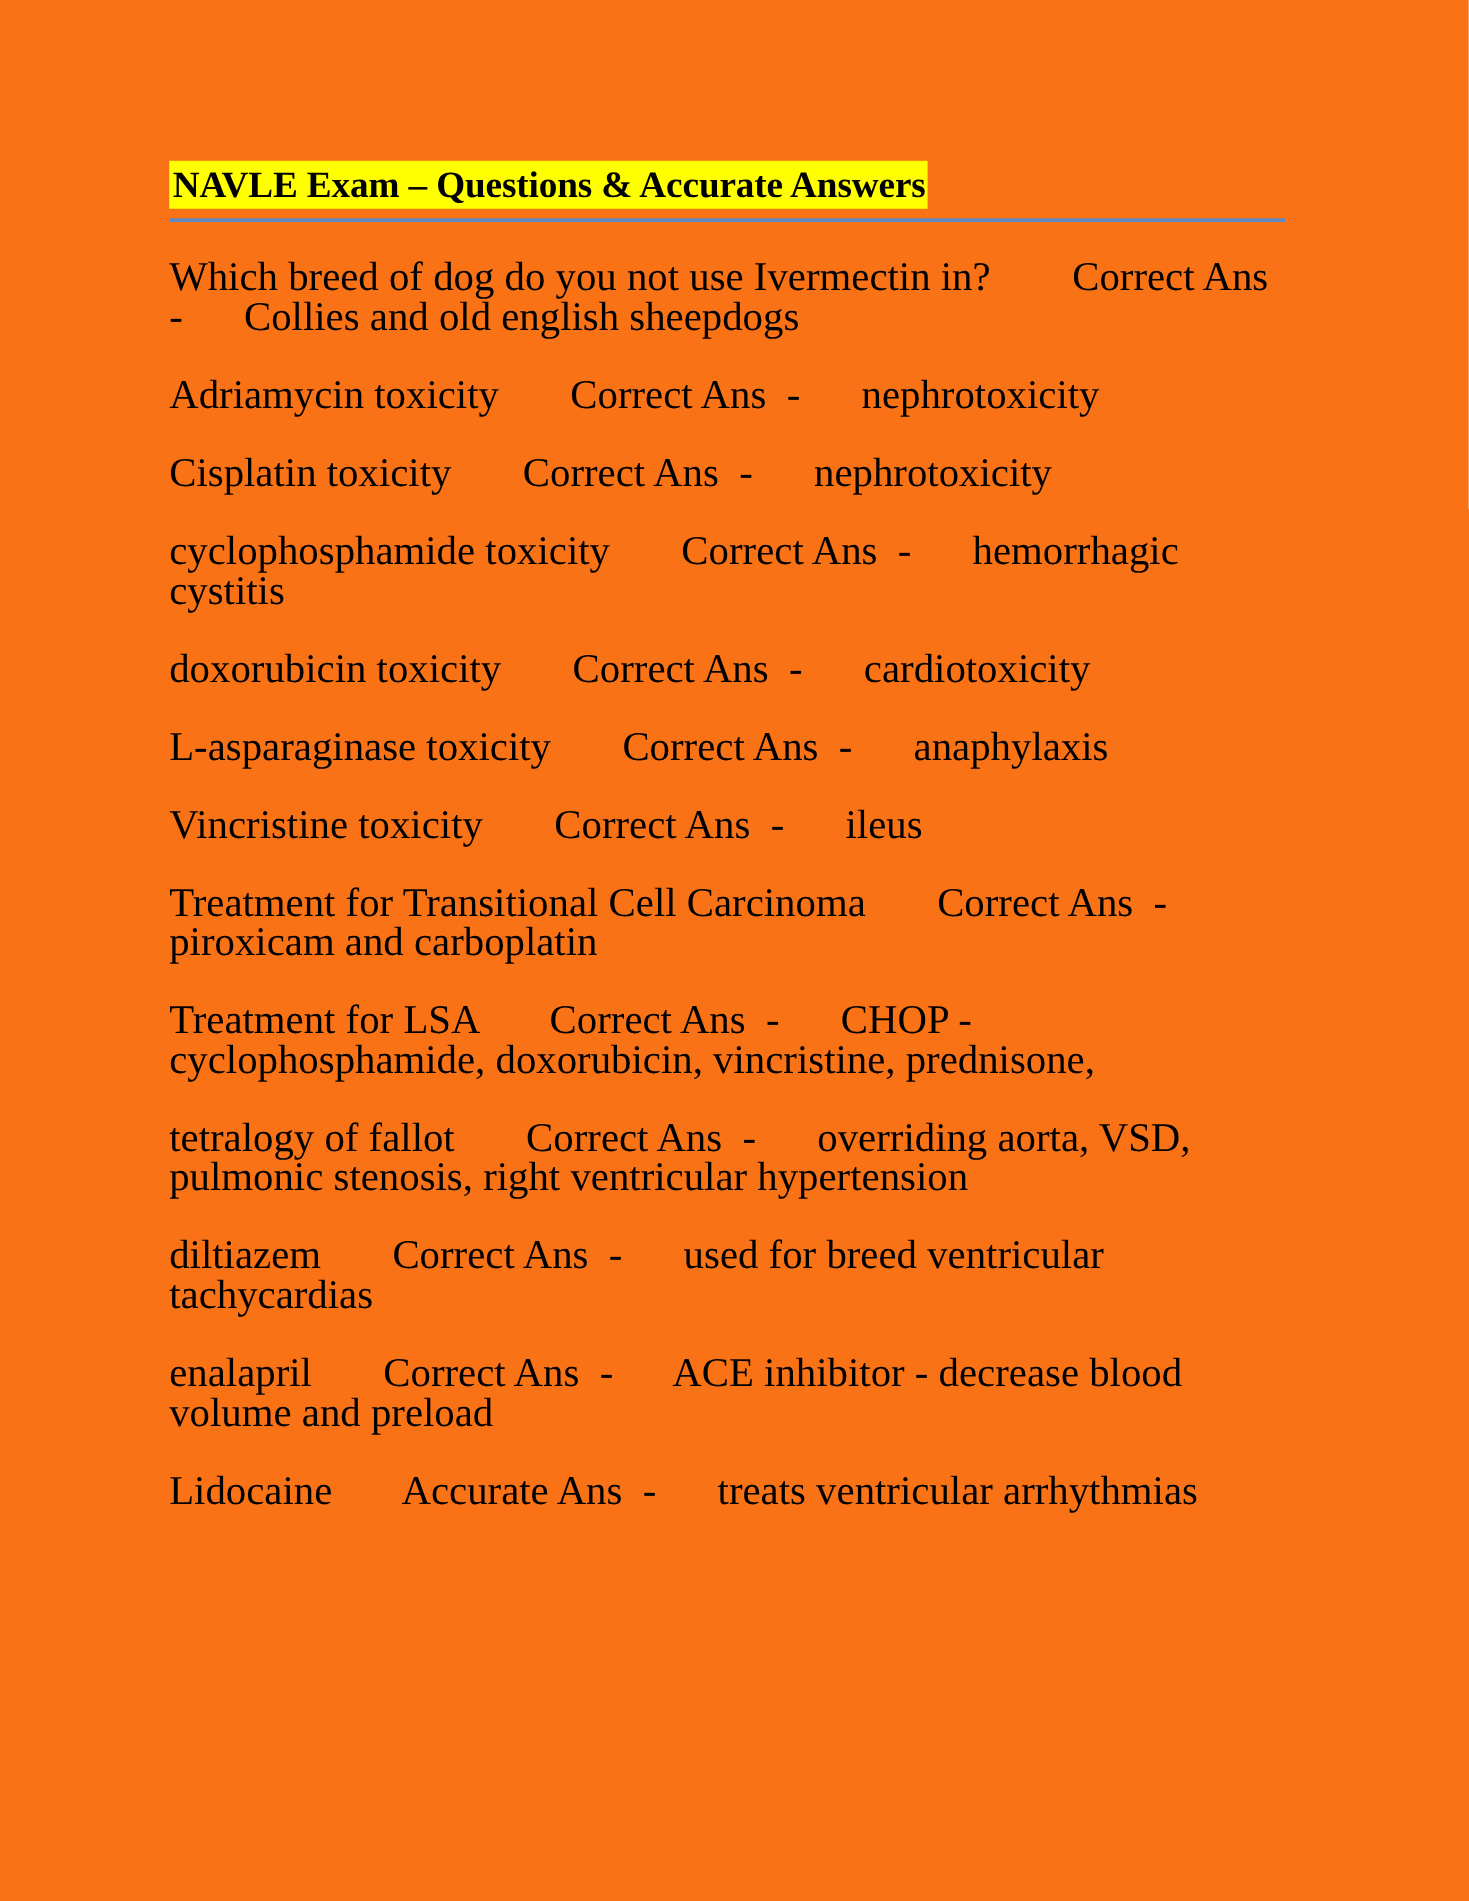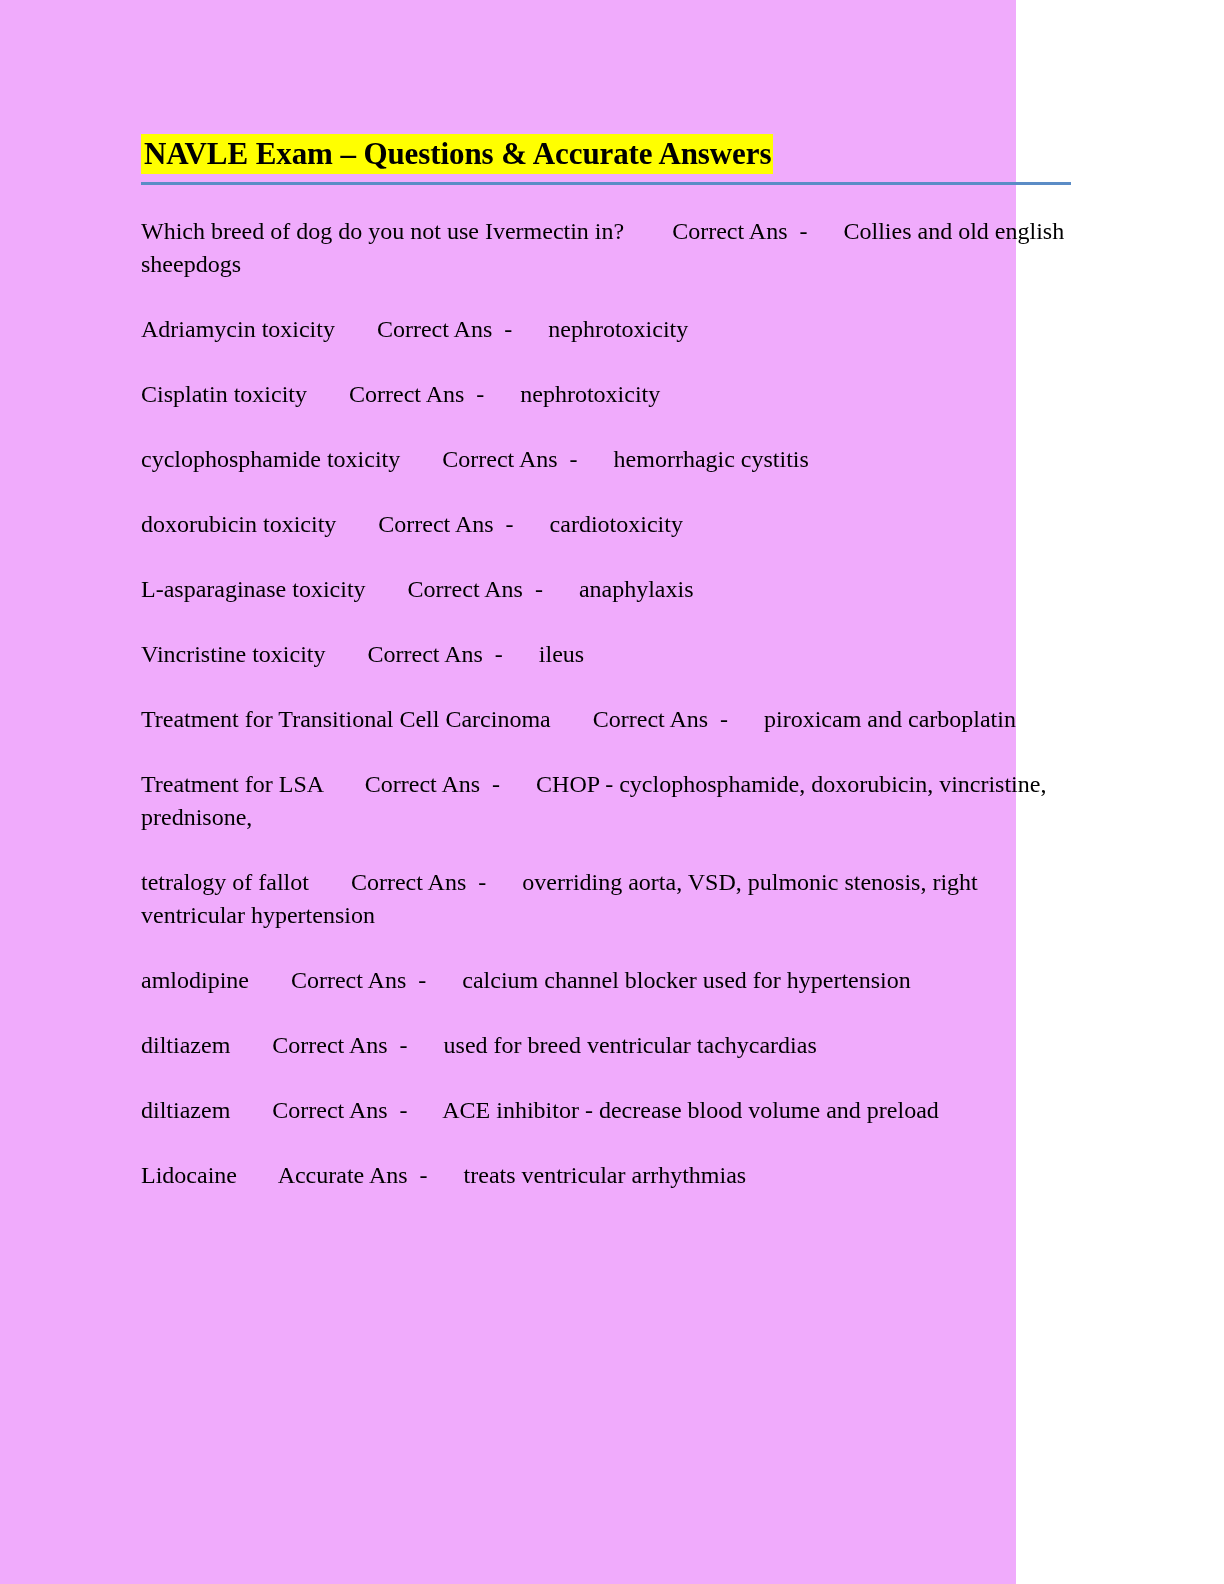--- a/index.html
+++ b/index.html
@@ -13,23 +13,23 @@
     position: relative;
     font-family: "Liberation Serif", "DejaVu Serif", serif;
     color: #000000;
     overflow: hidden;
   }
 
   .page {
     position: absolute;
     left: 0;
     top: 0;
-    width: 1016px;
+    width: 1224px;
     height: 1584px;
-    background: #f0abfc;
+    background: #f97316;
   }
 
   .content {
     position: absolute;
     left: 141px;
     top: 132px;
     width: 930px;
   }
 
   
@@ -68,21 +68,21 @@
   
   .qa-list {
     margin: 0;
     padding: 0;
     list-style: none;
   }
 
   .qa-item {
     margin: 0 0 32px 0;
     padding: 0;
-    font-size: 24px;
+    font-size: 34px;
     line-height: 33px;
     font-family: "Liberation Serif", "DejaVu Serif", serif;
     color: #000000;
     text-align: left;
     white-space: pre-wrap;
     word-spacing: 0px;
   }
   .qa-item:first-child {
     margin-top: 30px;
   }
@@ -105,20 +105,19 @@
       <p class="qa-item">Which breed of dog do you not use Ivermectin in?        Correct Ans  -      Collies and old english sheepdogs</p>
       <p class="qa-item">Adriamycin toxicity       Correct Ans  -      nephrotoxicity</p>
       <p class="qa-item">Cisplatin toxicity       Correct Ans  -      nephrotoxicity</p>
       <p class="qa-item">cyclophosphamide toxicity       Correct Ans  -      hemorrhagic cystitis</p>
       <p class="qa-item">doxorubicin toxicity       Correct Ans  -      cardiotoxicity</p>
       <p class="qa-item">L-asparaginase toxicity       Correct Ans  -      anaphylaxis</p>
       <p class="qa-item">Vincristine toxicity       Correct Ans  -      ileus</p>
       <p class="qa-item">Treatment for Transitional Cell Carcinoma       Correct Ans  -      piroxicam and carboplatin</p>
       <p class="qa-item">Treatment for LSA       Correct Ans  -      CHOP - cyclophosphamide, doxorubicin, vincristine, prednisone,</p>
       <p class="qa-item">tetralogy of fallot       Correct Ans  -      overriding aorta, VSD, pulmonic stenosis, right ventricular hypertension</p>
-      <p class="qa-item">amlodipine       Correct Ans  -      calcium channel blocker used for hypertension</p>
       <p class="qa-item">diltiazem       Correct Ans  -      used for breed ventricular tachycardias</p>
-      <p class="qa-item">diltiazem       Correct Ans  -      ACE inhibitor - decrease blood volume and preload</p>
+      <p class="qa-item">enalapril       Correct Ans  -      ACE inhibitor - decrease blood volume and preload</p>
       <p class="qa-item">Lidocaine       Accurate Ans  -      treats ventricular arrhythmias</p>
     </div>
 
   </div>
 </div>
 
 </body></html>

